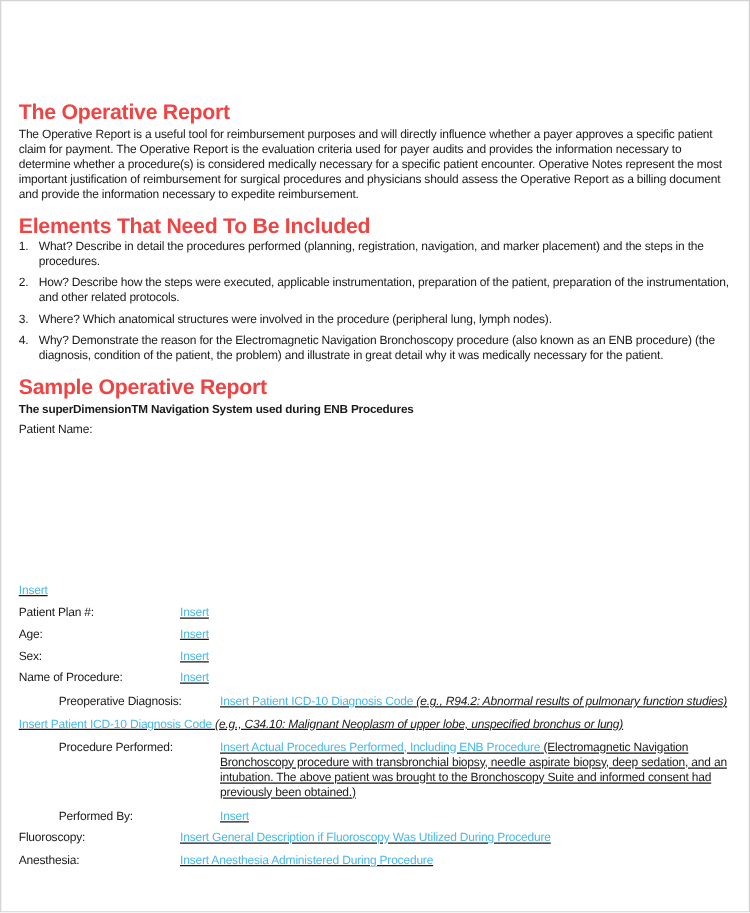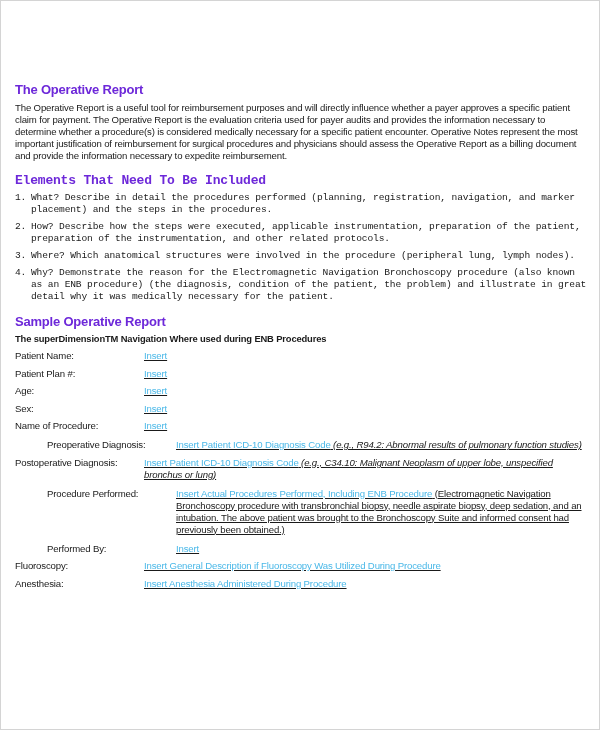--- a/index.html
+++ b/index.html
@@ -12,39 +12,39 @@
       font-family: "Liberation Sans", sans-serif;
       color: #1a1a1a;
       font-size: 9.6px;
       line-height: 12px;
       letter-spacing: -0.15px;
       overflow: hidden;
     }
     .content { position: absolute; left: 14px; top: 81px; width: 572px; }
     h2 {
       margin: 0;
-      font-size: 13px;
+      font-size: 17px;
       line-height: 16px;
       font-weight: bold;
-      color: #6d28d9;
+      color: #ef4444;
       letter-spacing: -0.2px;
     }
     .para { margin: 4px 0 0 0; }
-    .sec2 { margin-top: 11px; font-family: Liberation Mono, monospace; }
+    .sec2 { margin-top: 11px; }
     ol { margin: 3px 0 0 0; padding: 0; list-style: none; }
     ol li { position: relative; padding-left: 16px; margin-bottom: 5px; }
     ol li .num { position: absolute; left: 0; top: 0; }
     .sec3 { margin-top: 11px; }
     .subtitle { font-weight: bold; margin-top: 3px; font-size: 9.4px; }
     .row { display: flex; margin-top: 5.5px; }
     .row .lbl { width: 129px; flex: 0 0 129px; }
     .row .val { flex: 1; text-decoration: underline; }
     .link { color: #4ab8e8; }
     .ex { font-style: italic; }
-    .row.first { margin-top: 5px; }
+    .row.first { margin-top: 5px; flex-direction: column; }
     .row.gap { margin-top: 7px; margin-left: 32px; }
   </style>
 </head>
 <body>
 
 <div class="page">
   <div class="content">
 
     <section>
       <h2>The Operative Report</h2>
@@ -68,21 +68,21 @@
         </li>
         <li>
           <span class="num">4.</span>
           <span>Why? Demonstrate the reason for the Electromagnetic Navigation Bronchoscopy procedure (also known as an ENB procedure) (the diagnosis, condition of the patient, the problem) and illustrate in great detail why it was medically necessary for the patient.</span>
         </li>
       </ol>
     </section>
 
     <section class="sec3">
       <h2>Sample Operative Report</h2>
-      <div class="subtitle">The superDimensionTM Navigation Where used during ENB Procedures</div>
+      <div class="subtitle">The superDimensionTM Navigation System used during ENB Procedures</div>
 
       <div class="row first">
         <div class="lbl">Patient Name:</div>
         <div class="val">
           <span class="link">Insert</span>
         </div>
       </div>
 
       <div class="row">
         <div class="lbl">Patient Plan #:</div>
@@ -114,21 +114,20 @@
 
       <div class="row gap">
         <div class="lbl">Preoperative Diagnosis:</div>
         <div class="val">
           <span class="link">Insert Patient ICD-10 Diagnosis Code</span>
           <span class="ex">(e.g., R94.2: Abnormal results of pulmonary function studies)</span>
         </div>
       </div>
 
       <div class="row">
-        <div class="lbl">Postoperative Diagnosis:</div>
         <div class="val">
           <span class="link">Insert Patient ICD-10 Diagnosis Code</span>
           <span class="ex">(e.g., C34.10: Malignant Neoplasm of upper lobe, unspecified bronchus or lung)</span>
         </div>
       </div>
 
       <div class="row gap">
         <div class="lbl">Procedure Performed:</div>
         <div class="val">
           <span class="link">Insert Actual Procedures Performed, Including ENB Procedure</span>

